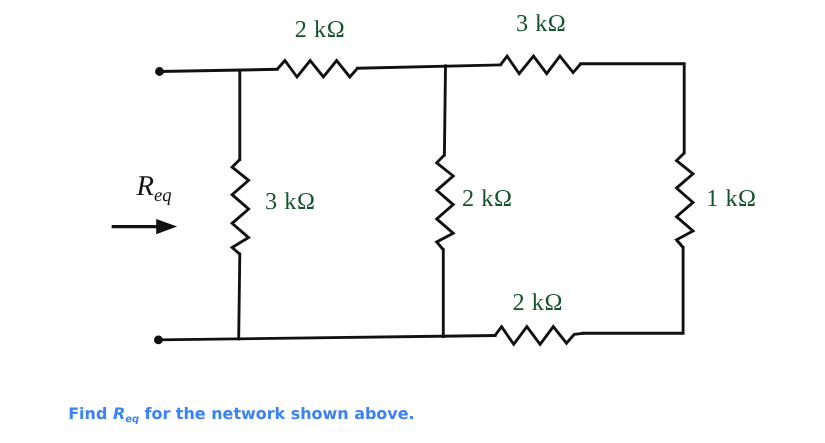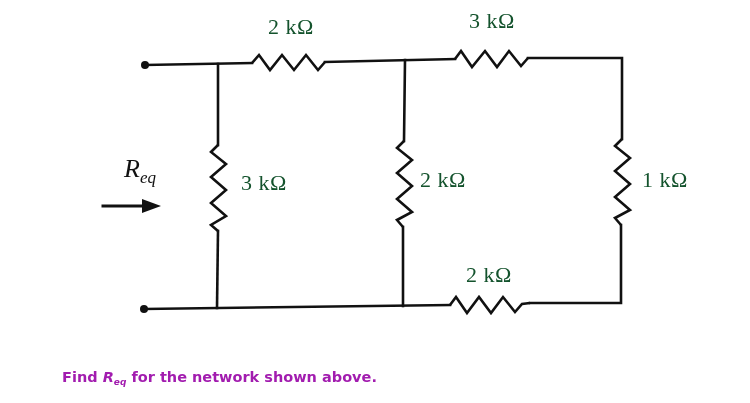--- a/index.html
+++ b/index.html
@@ -4,21 +4,21 @@
   <style>
     html, body { margin: 0; padding: 0; background: #ffffff; }
     body { width: 750px; height: 403px; position: relative; overflow: hidden; }
     #circuit { position: absolute; left: 0; top: 0; width: 750px; height: 403px; }
     .wire { stroke: #111111; stroke-width: 2.6; fill: none; stroke-linecap: square; stroke-linejoin: miter; }
     .res { stroke: #111111; stroke-width: 2.6; fill: none; stroke-linejoin: miter; }
     .dot { fill: #111111; }
     .lbl { position: absolute; font-family: "Liberation Serif", "DejaVu Serif", serif; font-size: 22px; color: #14532d; white-space: nowrap; letter-spacing: 0.5px; }
     .req { position: absolute; font-family: "Liberation Serif", "DejaVu Serif", serif; font-style: italic; font-size: 26px; color: #111111; white-space: nowrap; margin-left: 42px; }
     .req sub { font-size: 17px; font-style: italic; vertical-align: -6px; }
-    .caption { position: absolute; left: 62px; top: 369px; font-family: "DejaVu Sans", "Liberation Sans", sans-serif; font-weight: bold; font-size: 14.5px; color: #a21caf; white-space: nowrap; }
+    .caption { position: absolute; left: 62px; top: 369px; font-family: "DejaVu Sans", "Liberation Sans", sans-serif; font-weight: bold; font-size: 14.5px; color: #3b82f6; white-space: nowrap; }
     .caption i { font-style: italic; }
     .caption sub { font-size: 9px; vertical-align: -3px; }
   </style>
 </head>
 <body>
 
 <svg id="circuit" viewBox="0 0 750 403" xmlns="http://www.w3.org/2000/svg">
 
   <circle class="dot" cx="145" cy="65" r="4"></circle>
   <circle class="dot" cx="144" cy="309" r="4"></circle>

